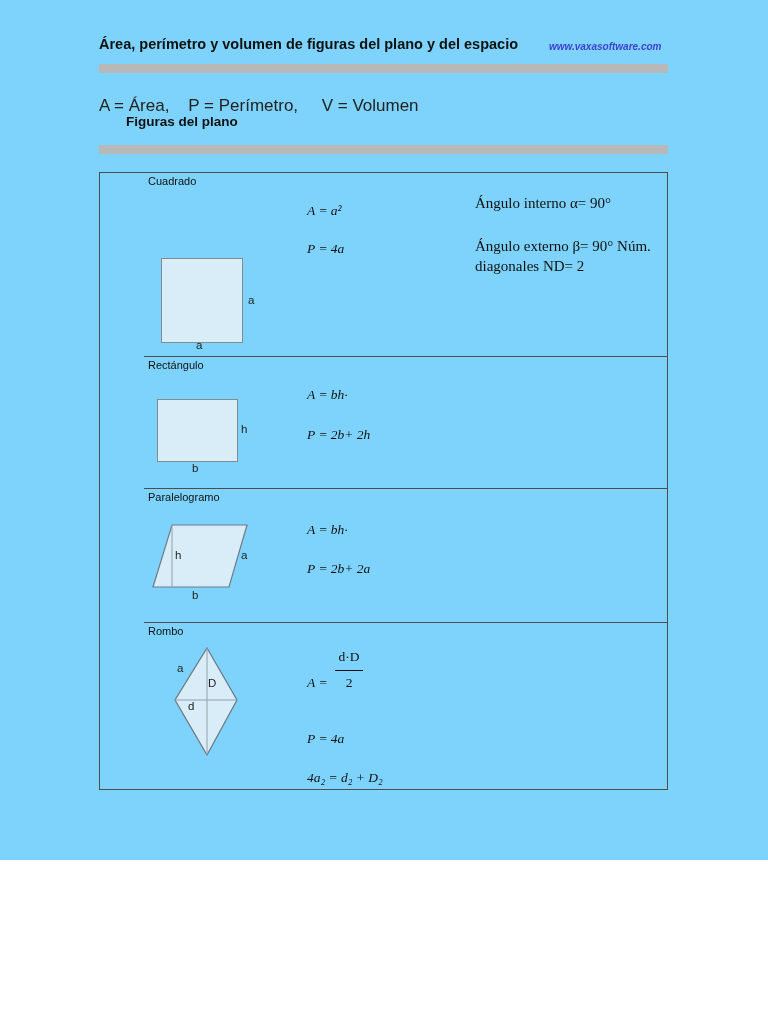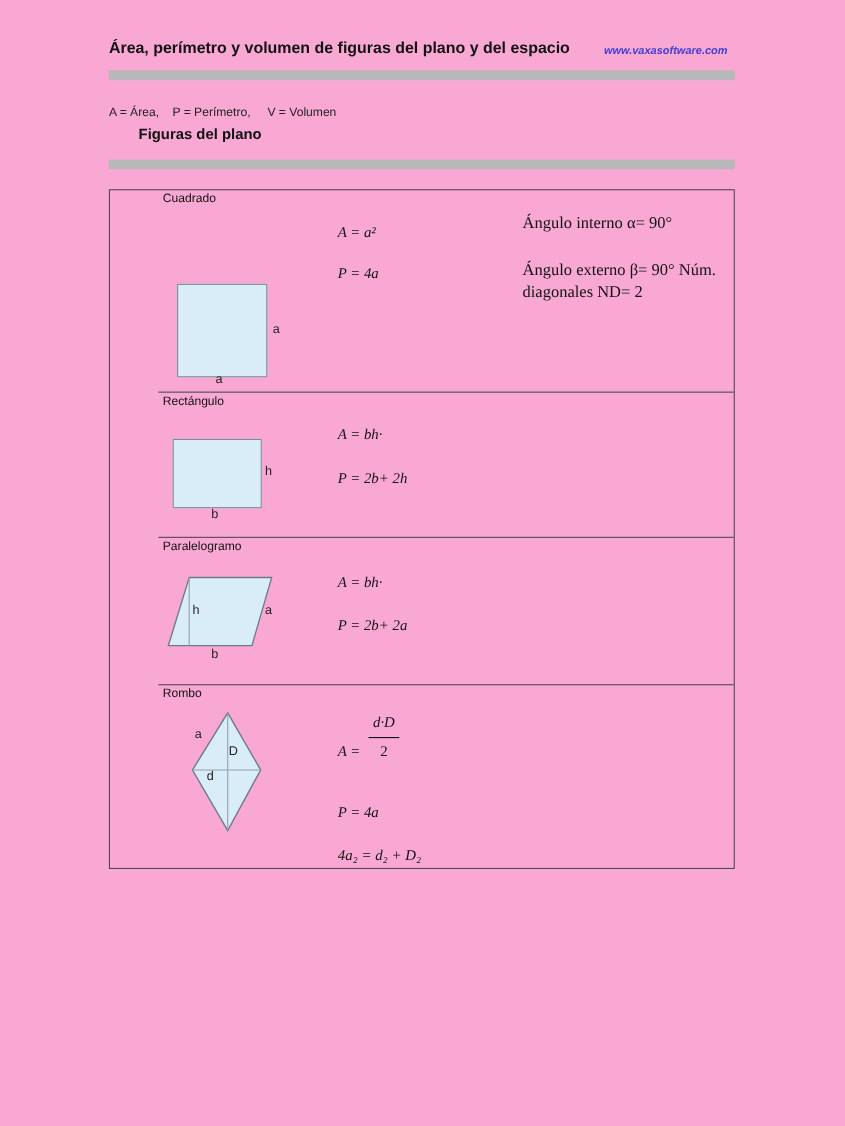--- a/index.html
+++ b/index.html
@@ -1,24 +1,24 @@
 <!DOCTYPE html>
 <html><head>
 <meta charset="utf-8">
 <style>
   html,body{margin:0;padding:0;background:#ffffff;}
-  .page{position:relative;width:768px;height:1024px;background:#f9a8d4;overflow:hidden;
+  .page{position:relative;width:768px;height:860px;background:#7dd3fc;overflow:hidden;
         font-family:"Liberation Sans",sans-serif;color:#1a1a1a;}
 
   .title{position:absolute;left:99px;top:36px;font-size:14.5px;font-weight:bold;color:#111;}
   .site-link{position:absolute;left:549px;top:41px;font-size:10px;font-weight:bold;
              color:#3f3fd0;text-decoration:none;cursor:pointer;font-style:italic;}
   .gray-bar{position:absolute;left:99px;width:569px;height:9px;background:#b8b8b8;}
   .bar1{top:64px;} .bar2{top:145px;}
-  .legend{position:absolute;left:99px;top:96px;font-size:11px;white-space:pre;color:#222;}
+  .legend{position:absolute;left:99px;top:96px;font-size:17px;white-space:pre;color:#222;}
   .section-heading{position:absolute;left:99px;top:114px;font-size:13.5px;font-weight:bold;color:#111;margin:0;padding-left:27px;}
 
   .figure-table{position:absolute;left:99px;top:172px;width:569px;height:618px;
                 border:1px solid #4d4d4d;box-sizing:border-box;padding-left:44px;}
   .frow{position:relative;width:100%;box-sizing:border-box;}
   .frow + .frow{border-top:1px solid #4d4d4d;}
   .r1{height:183px;} .r2{height:132px;} .r3{height:134px;} .r4{height:166px;}
   .row-label{position:absolute;left:4px;top:2px;font-size:11px;color:#111;}
 
   .shape-label{position:absolute;font-size:11.5px;color:#222;}
@@ -31,21 +31,21 @@
   .shape-svg{position:absolute;}
 
   
   .math{position:absolute;font-family:"Liberation Serif",serif;font-style:italic;
         font-size:13.5px;color:#111;}
   .note{position:absolute;font-family:"Liberation Serif",serif;font-size:15px;color:#111;}
   .note-wrap{width:242px;line-height:1.32;}
 
   .fraction{position:absolute;left:186px;top:26px;width:38px;text-align:center;
             font-family:"Liberation Serif",serif;color:#111;}
-  .frac-num{font-style:italic;font-size:13.5px;display:block;}
+  .frac-num{font-size:13.5px;display:block;}
   .frac-bar{display:block;width:28px;border-top:1.3px solid #111;margin:5px auto 4px auto;}
   .frac-den{font-size:13.5px;display:block;}
 </style>
 </head>
 <body>
 
 <div class="page">
 
   <div class="title">Área, perímetro y volumen de figuras del plano y del espacio</div>
   <a class="site-link">www.vaxasoftware.com</a>

